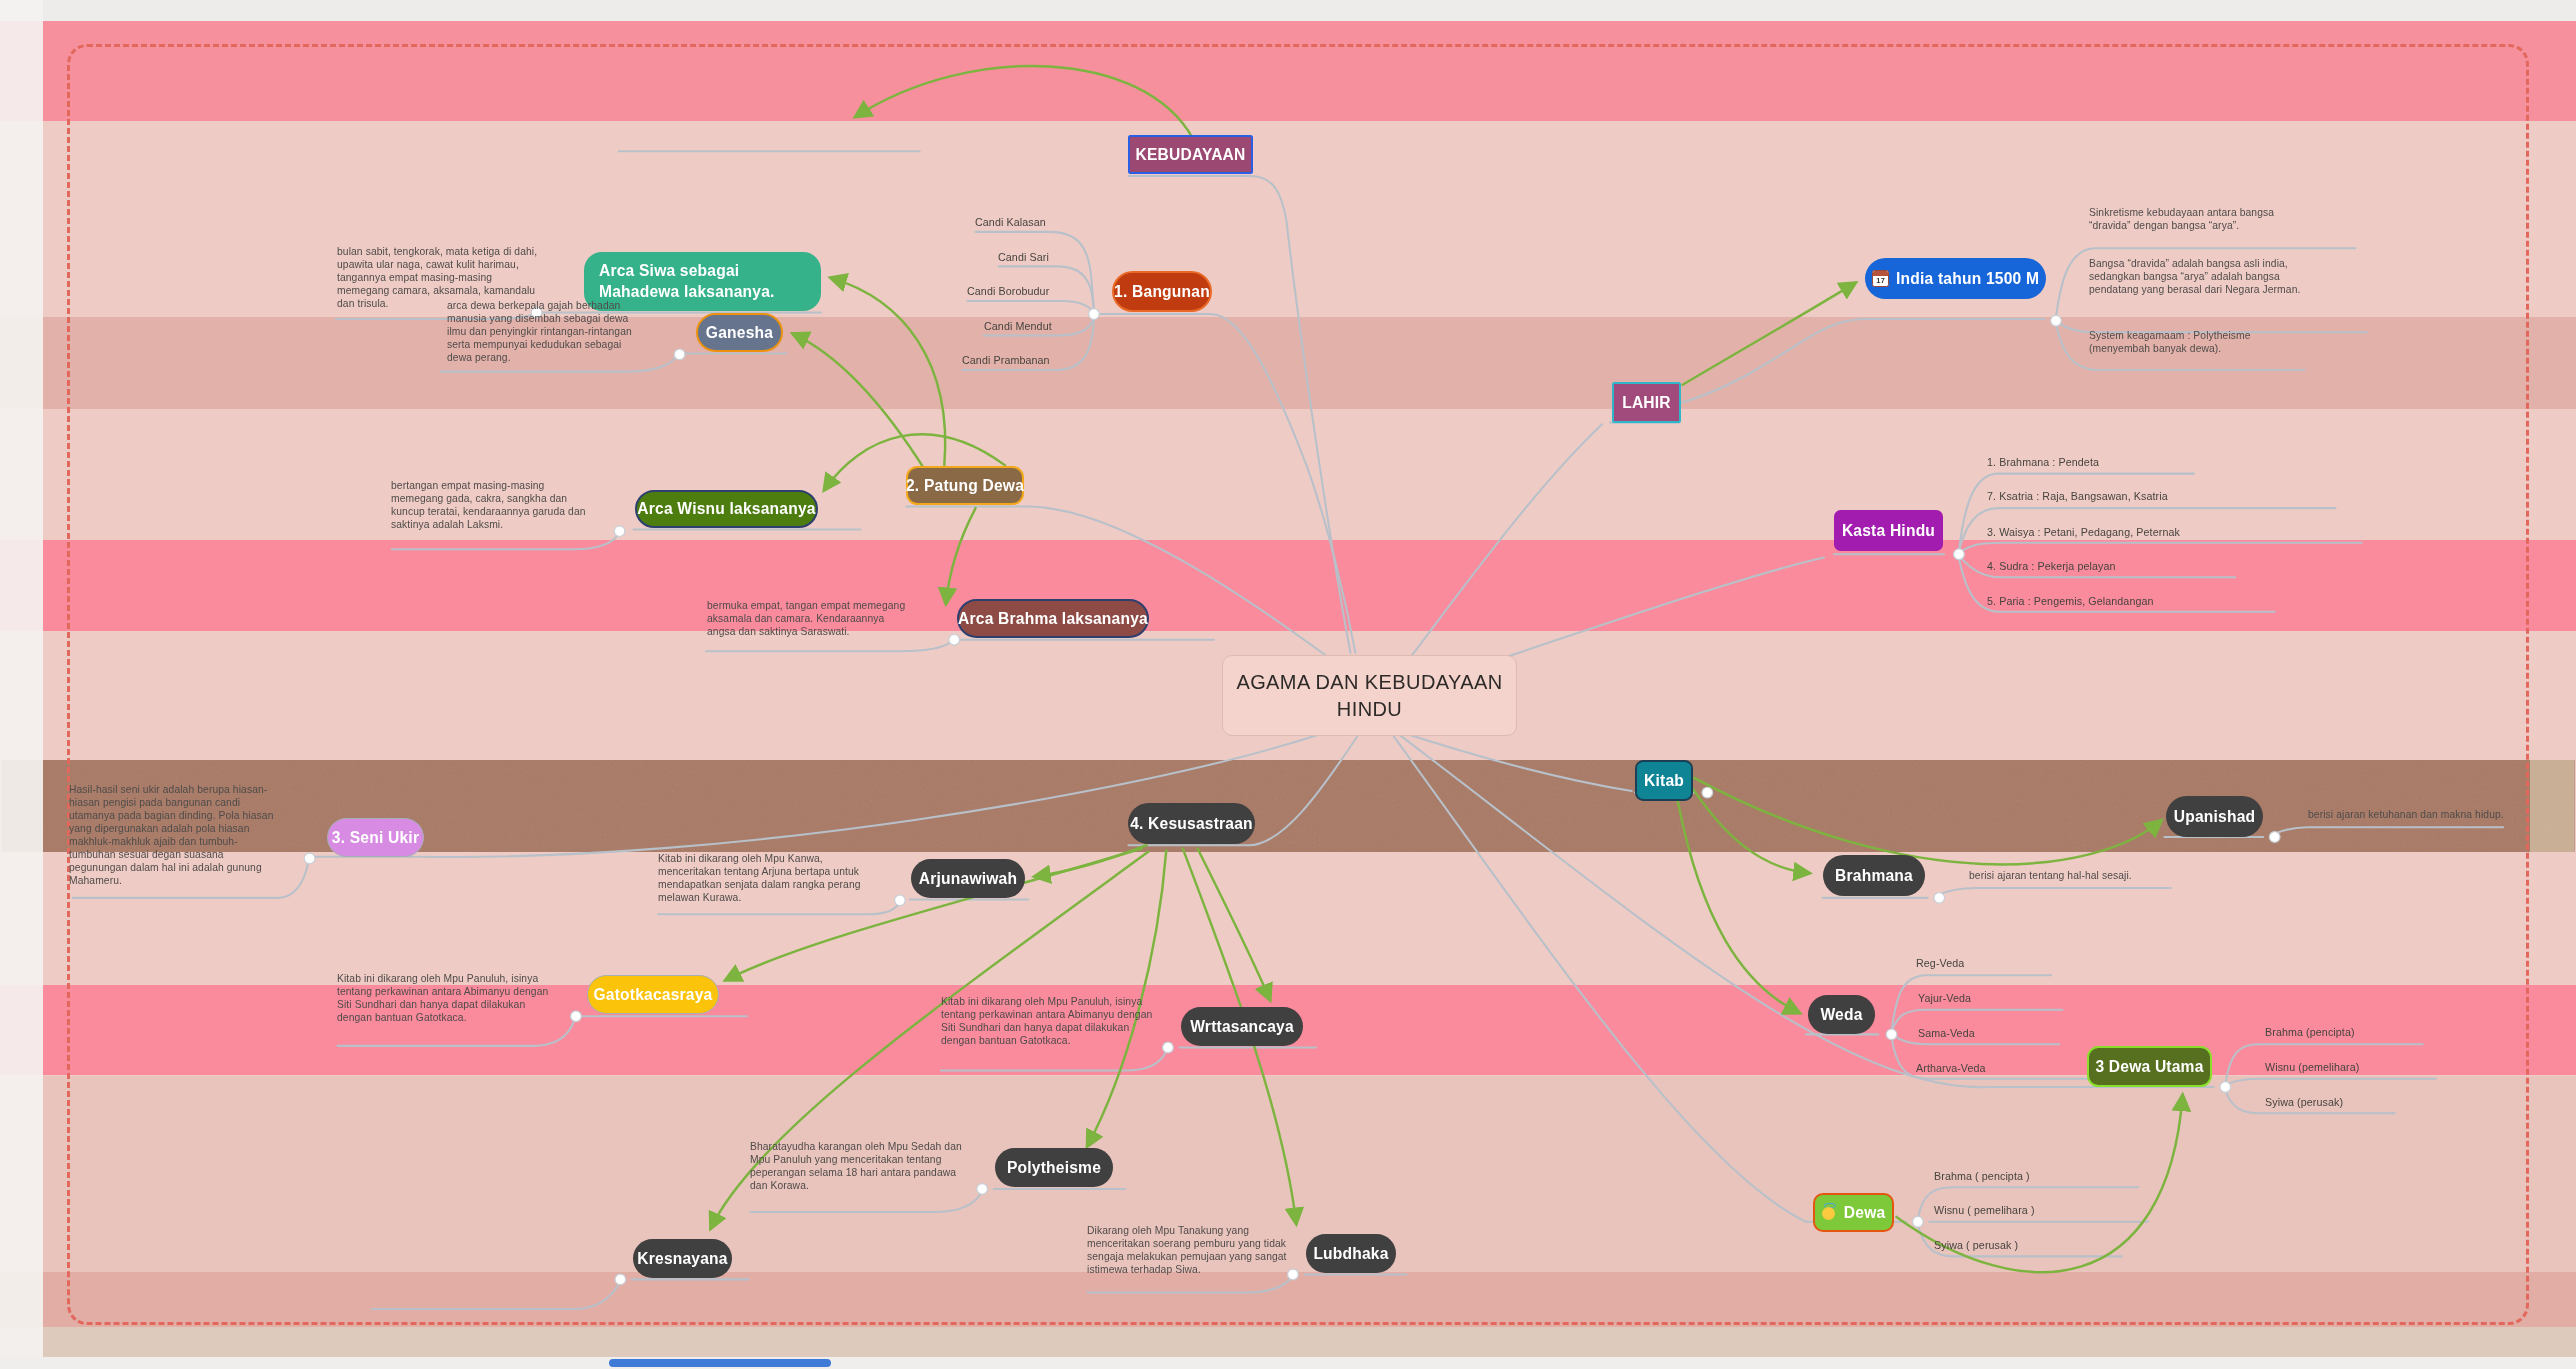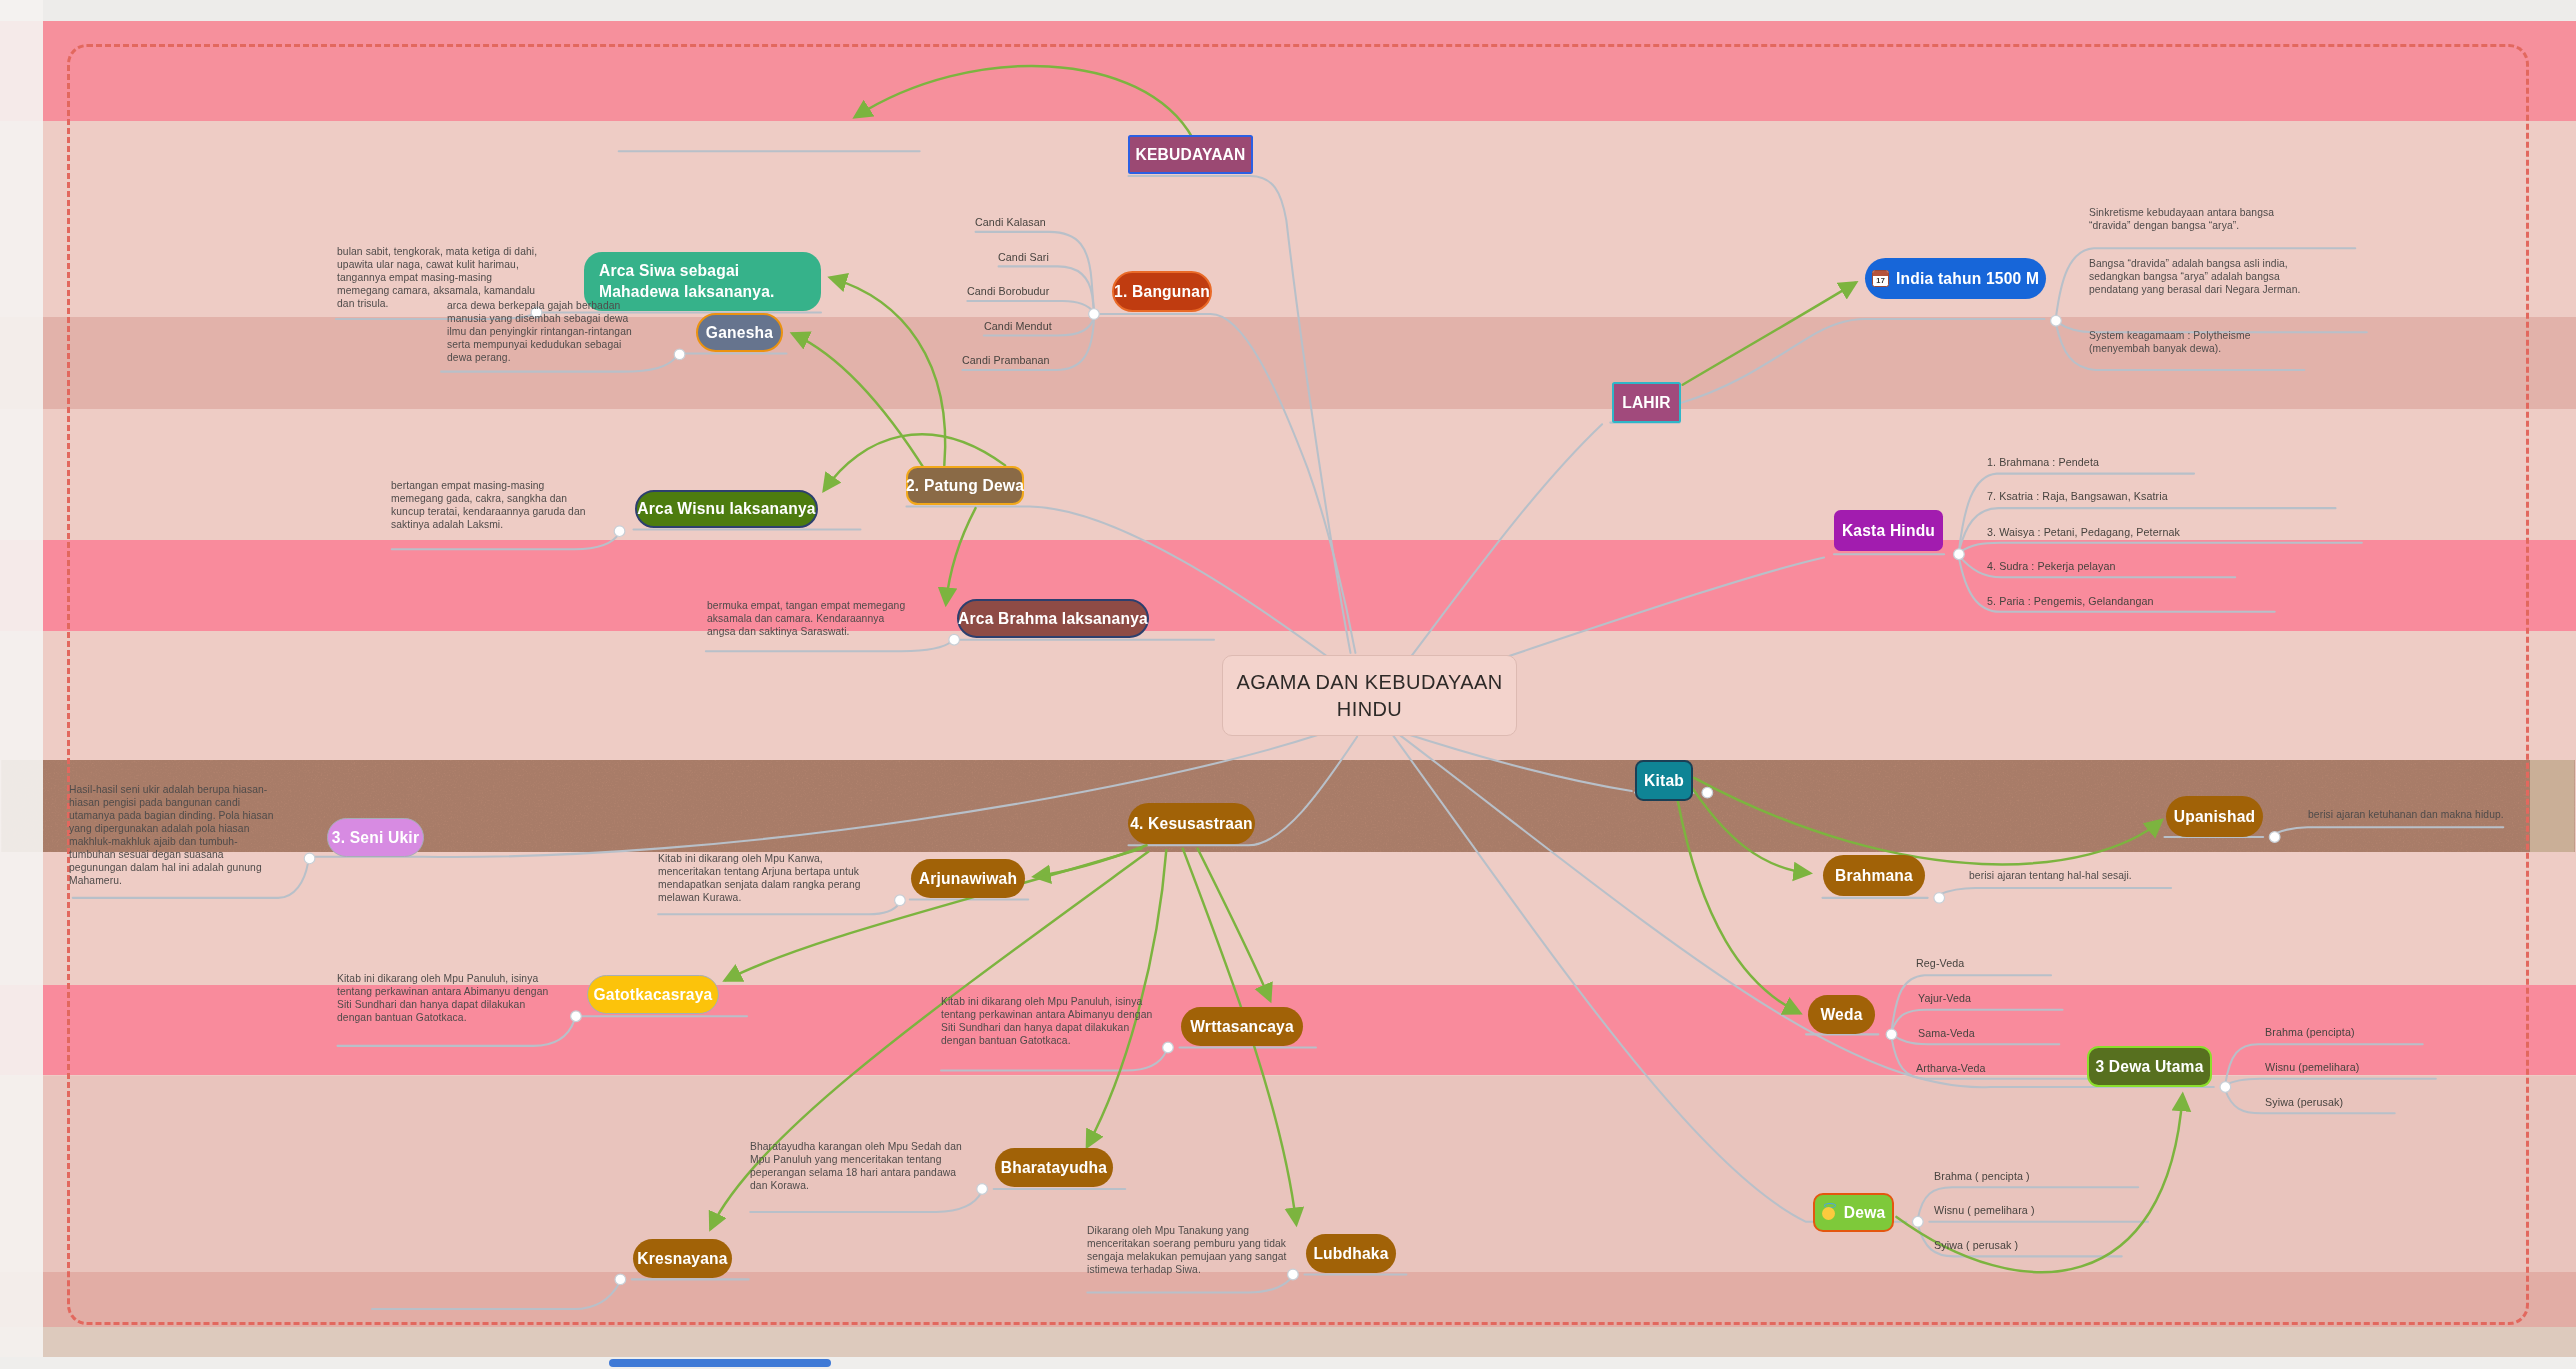--- a/index.html
+++ b/index.html
@@ -7,21 +7,21 @@
          font-family:"Liberation Sans",sans-serif;background:#eeccc5;}
   .band{position:absolute;left:0;width:2576px;}
   .frame{position:absolute;left:67px;top:44px;width:2462px;height:1281px;
          border:3.3px dashed #e2685e;border-radius:20px;box-sizing:border-box;}
   .leftmargin{position:absolute;left:0;top:0;width:43px;height:1369px;background:rgba(244,242,240,0.92);}
   svg.links{position:absolute;left:0;top:0;}
   .node{position:absolute;display:flex;align-items:center;justify-content:center;
         color:#fff;font-size:15.6px;font-weight:600;white-space:nowrap;box-sizing:border-box;
         letter-spacing:0.2px;}
   .pill{border-radius:21.4px;}
-  .blue{background:#a16207;}
+  .blue{background:#404040;}
   .note{position:absolute;font-size:10.3px;line-height:13px;color:#4f4b4a;letter-spacing:0.1px;}
   .mitem{position:absolute;font-size:10.7px;color:#47433f;white-space:nowrap;letter-spacing:0.1px;}
   .center-topic{position:absolute;left:1222px;top:655px;width:293px;height:79px;
         background:#f3d3cc;border:0.8px solid #ddbab2;border-radius:10px;
         display:flex;align-items:center;justify-content:center;text-align:center;
         font-size:20px;color:#2e2a28;letter-spacing:0.4px;line-height:1.35;}
   .cal{display:inline-block;width:15.6px;height:15.6px;background:#fff;border-radius:2.5px;
        border:0.8px solid #9a4a3a;margin-right:6.6px;position:relative;overflow:hidden;flex:0 0 auto;}
   .cal .caltop{position:absolute;top:0;left:0;right:0;height:5px;background:#b5543c;}
   .cal .calnum{position:absolute;top:5px;left:0;right:0;text-align:center;
@@ -207,21 +207,21 @@
         <span class="ring"></span>
         <span class="face"></span>
       </span>
     <span>Dewa</span>
   </div>
   <div class="node blue pill" style="left:1128px;top:803px;width:127px;height:41px;">4. Kesusastraan</div>
   <div class="node" style="left:327px;top:818px;width:97px;height:39px;background:#d78be2;border:1.6px solid #a6aeb6;border-radius:20px;">3. Seni Ukir</div>
   <div class="node blue pill" style="left:911px;top:859px;width:114px;height:39px;">Arjunawiwah</div>
   <div class="node" style="left:587px;top:975px;width:132px;height:39px;background:#fcc30b;border:1.6px solid #a6aeb6;border-radius:20px;">Gatotkacasraya</div>
   <div class="node blue pill" style="left:1181px;top:1007px;width:122px;height:39px;">Wrttasancaya</div>
-  <div class="node blue pill" style="left:995px;top:1148px;width:118px;height:39px;">Bharatayudha</div>
+  <div class="node blue pill" style="left:995px;top:1148px;width:118px;height:39px;">Polytheisme</div>
   <div class="node blue pill" style="left:633px;top:1239px;width:99px;height:39px;">Kresnayana</div>
   <div class="node blue pill" style="left:1306px;top:1234px;width:90px;height:39px;">Lubdhaka</div>
 
   <div class="mitem" style="left:975px;top:216px;">Candi Kalasan</div>
   <div class="mitem" style="left:998px;top:251px;">Candi Sari</div>
   <div class="mitem" style="left:967px;top:285px;">Candi Borobudur</div>
   <div class="mitem" style="left:984px;top:320px;">Candi Mendut</div>
   <div class="mitem" style="left:962px;top:354px;">Candi Prambanan</div>
 
   <div class="mitem" style="left:1987px;top:456px;">1. Brahmana : Pendeta</div>

